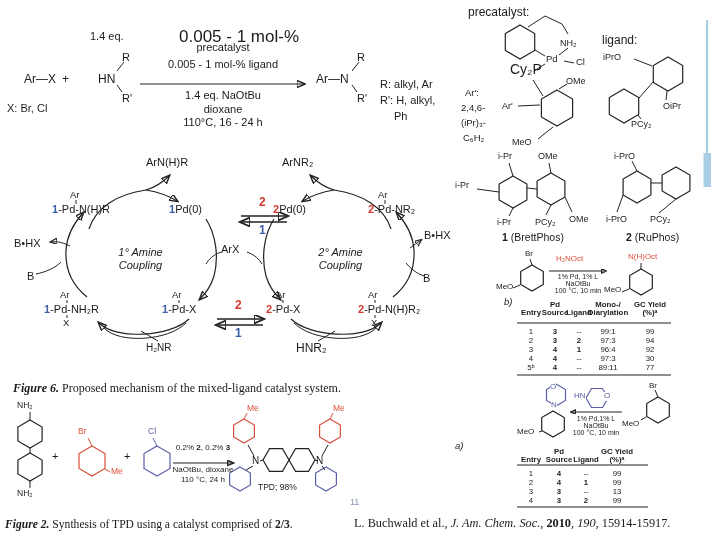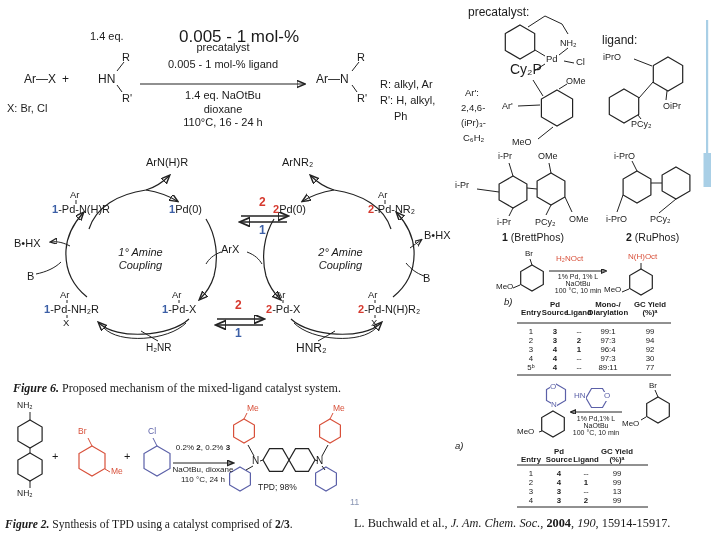--- a/index.html
+++ b/index.html
@@ -253,21 +253,21 @@
 <div class="t c" style="left:170px;top:476px;width:66px;font-size:8px">110 °C, 24 h</div>
 <div class="t sr" style="left:247px;top:404px;font-size:8.5px">Me</div>
 <div class="t sr" style="left:333px;top:404px;font-size:8.5px">Me</div>
 <div class="t" style="left:252px;top:455px;font-size:10px">N</div>
 <div class="t" style="left:316px;top:455px;font-size:10px">N</div>
 <div class="t" style="left:258px;top:483px;font-size:8.5px">TPD; 98%</div>
 <div class="t pgn" style="left:350px;top:497px;font-size:9px">11</div>
 
 <div class="t ser" style="left:5px;top:518px;font-size:11.6px"><span class="bi">Figure 2.</span><span> Synthesis of TPD using a catalyst comprised of </span><span class="b">2/3</span><span>.</span></div>
 
-<div class="t ser" style="left:354px;top:517px;font-size:12.3px"><span>L. Buchwald et al., </span><span class="i">J. Am. Chem. Soc.</span><span>, </span><span class="b">2004</span><span>, </span><span class="i">190</span><span>, 15914-15917.</span></div>
+<div class="t ser" style="left:354px;top:517px;font-size:12.3px"><span>L. Buchwald et al., </span><span class="i">J. Am. Chem. Soc.</span><span>, </span><span class="b">2010</span><span>, </span><span class="i">190</span><span>, 15914-15917.</span></div>
 
 <div class="t" style="left:468px;top:6px;font-size:12px">precatalyst:</div>
 <div class="t" style="left:560px;top:38px;font-size:9px">NH₂</div>
 <div class="t" style="left:546px;top:54px;font-size:9.5px">Pd</div>
 <div class="t" style="left:576px;top:57px;font-size:9.5px">Cl</div>
 <div class="t" style="left:510px;top:62px;font-size:14px">Cy₂P</div>
 <div class="t" style="left:566px;top:76px;font-size:9px">OMe</div>
 <div class="t" style="left:502px;top:101px;font-size:9px">Ar'</div>
 <div class="t" style="left:512px;top:137px;font-size:9px">MeO</div>
 <div class="t" style="left:465px;top:88px;font-size:9.5px">Ar':</div>

